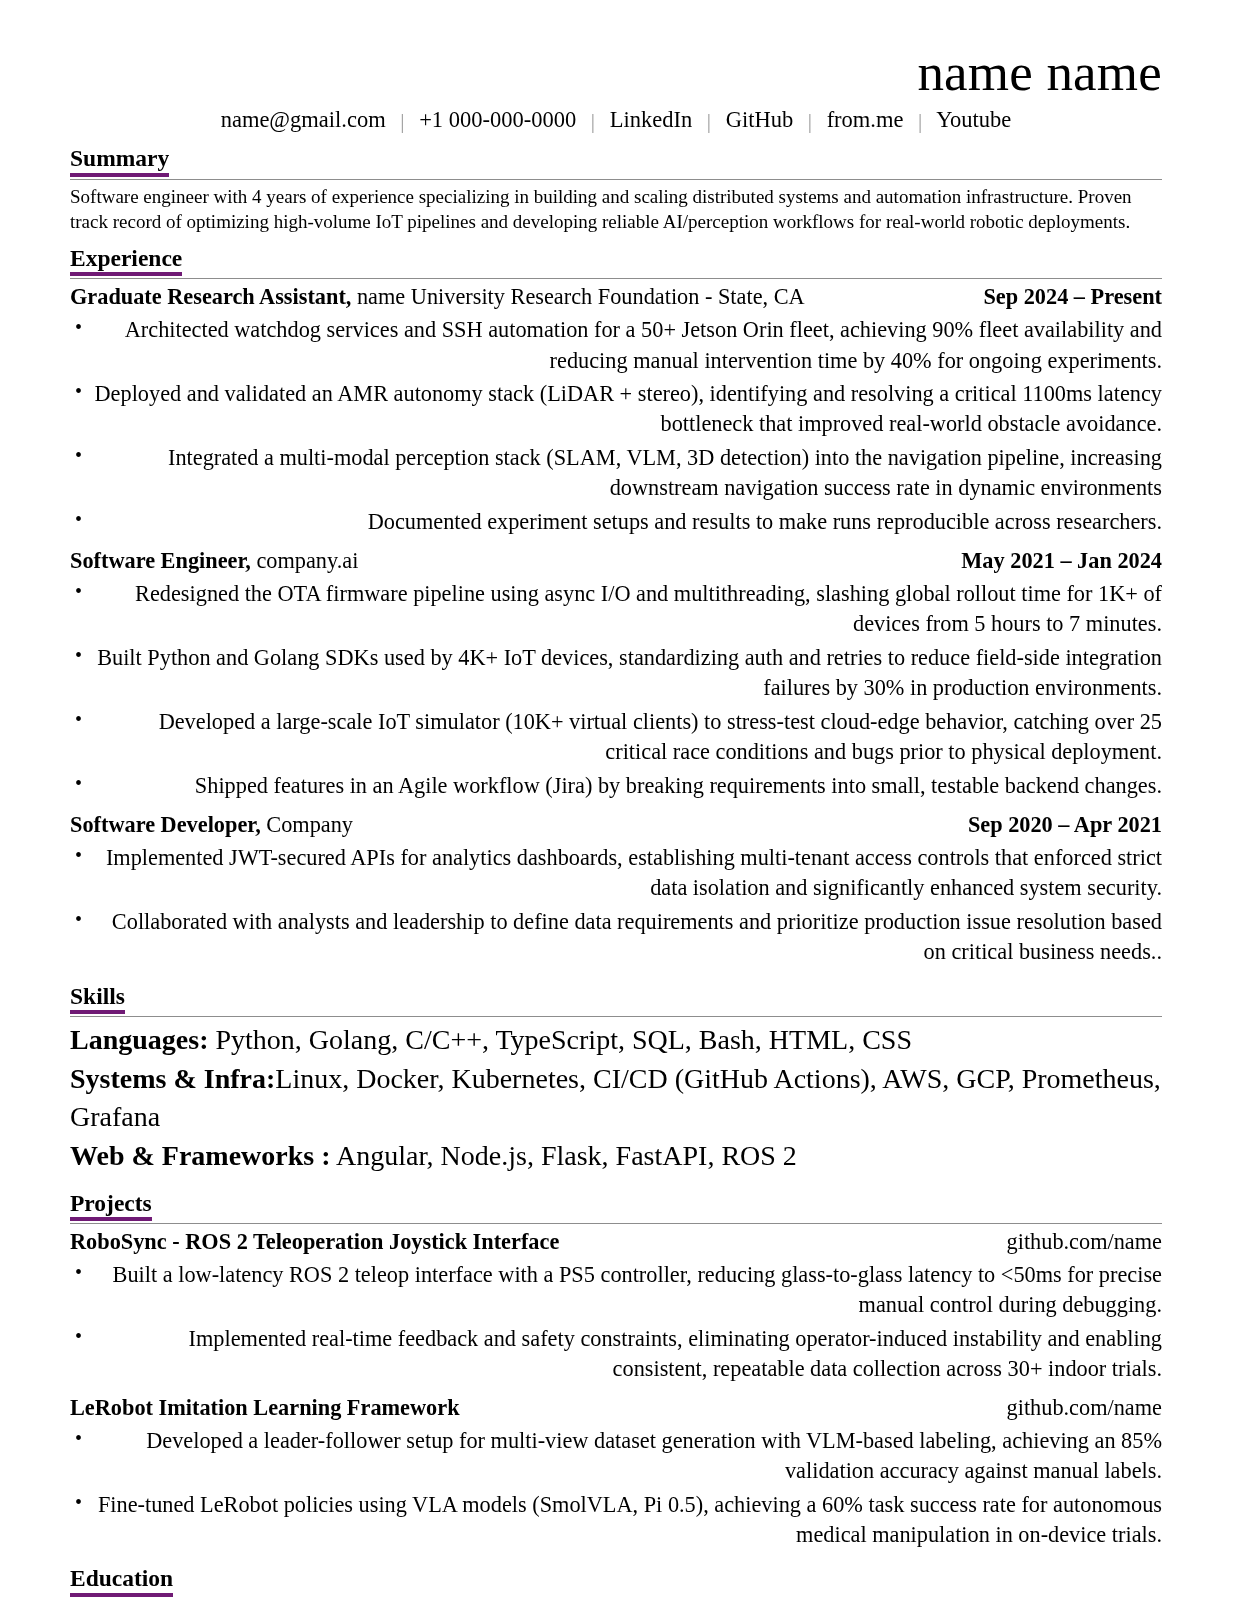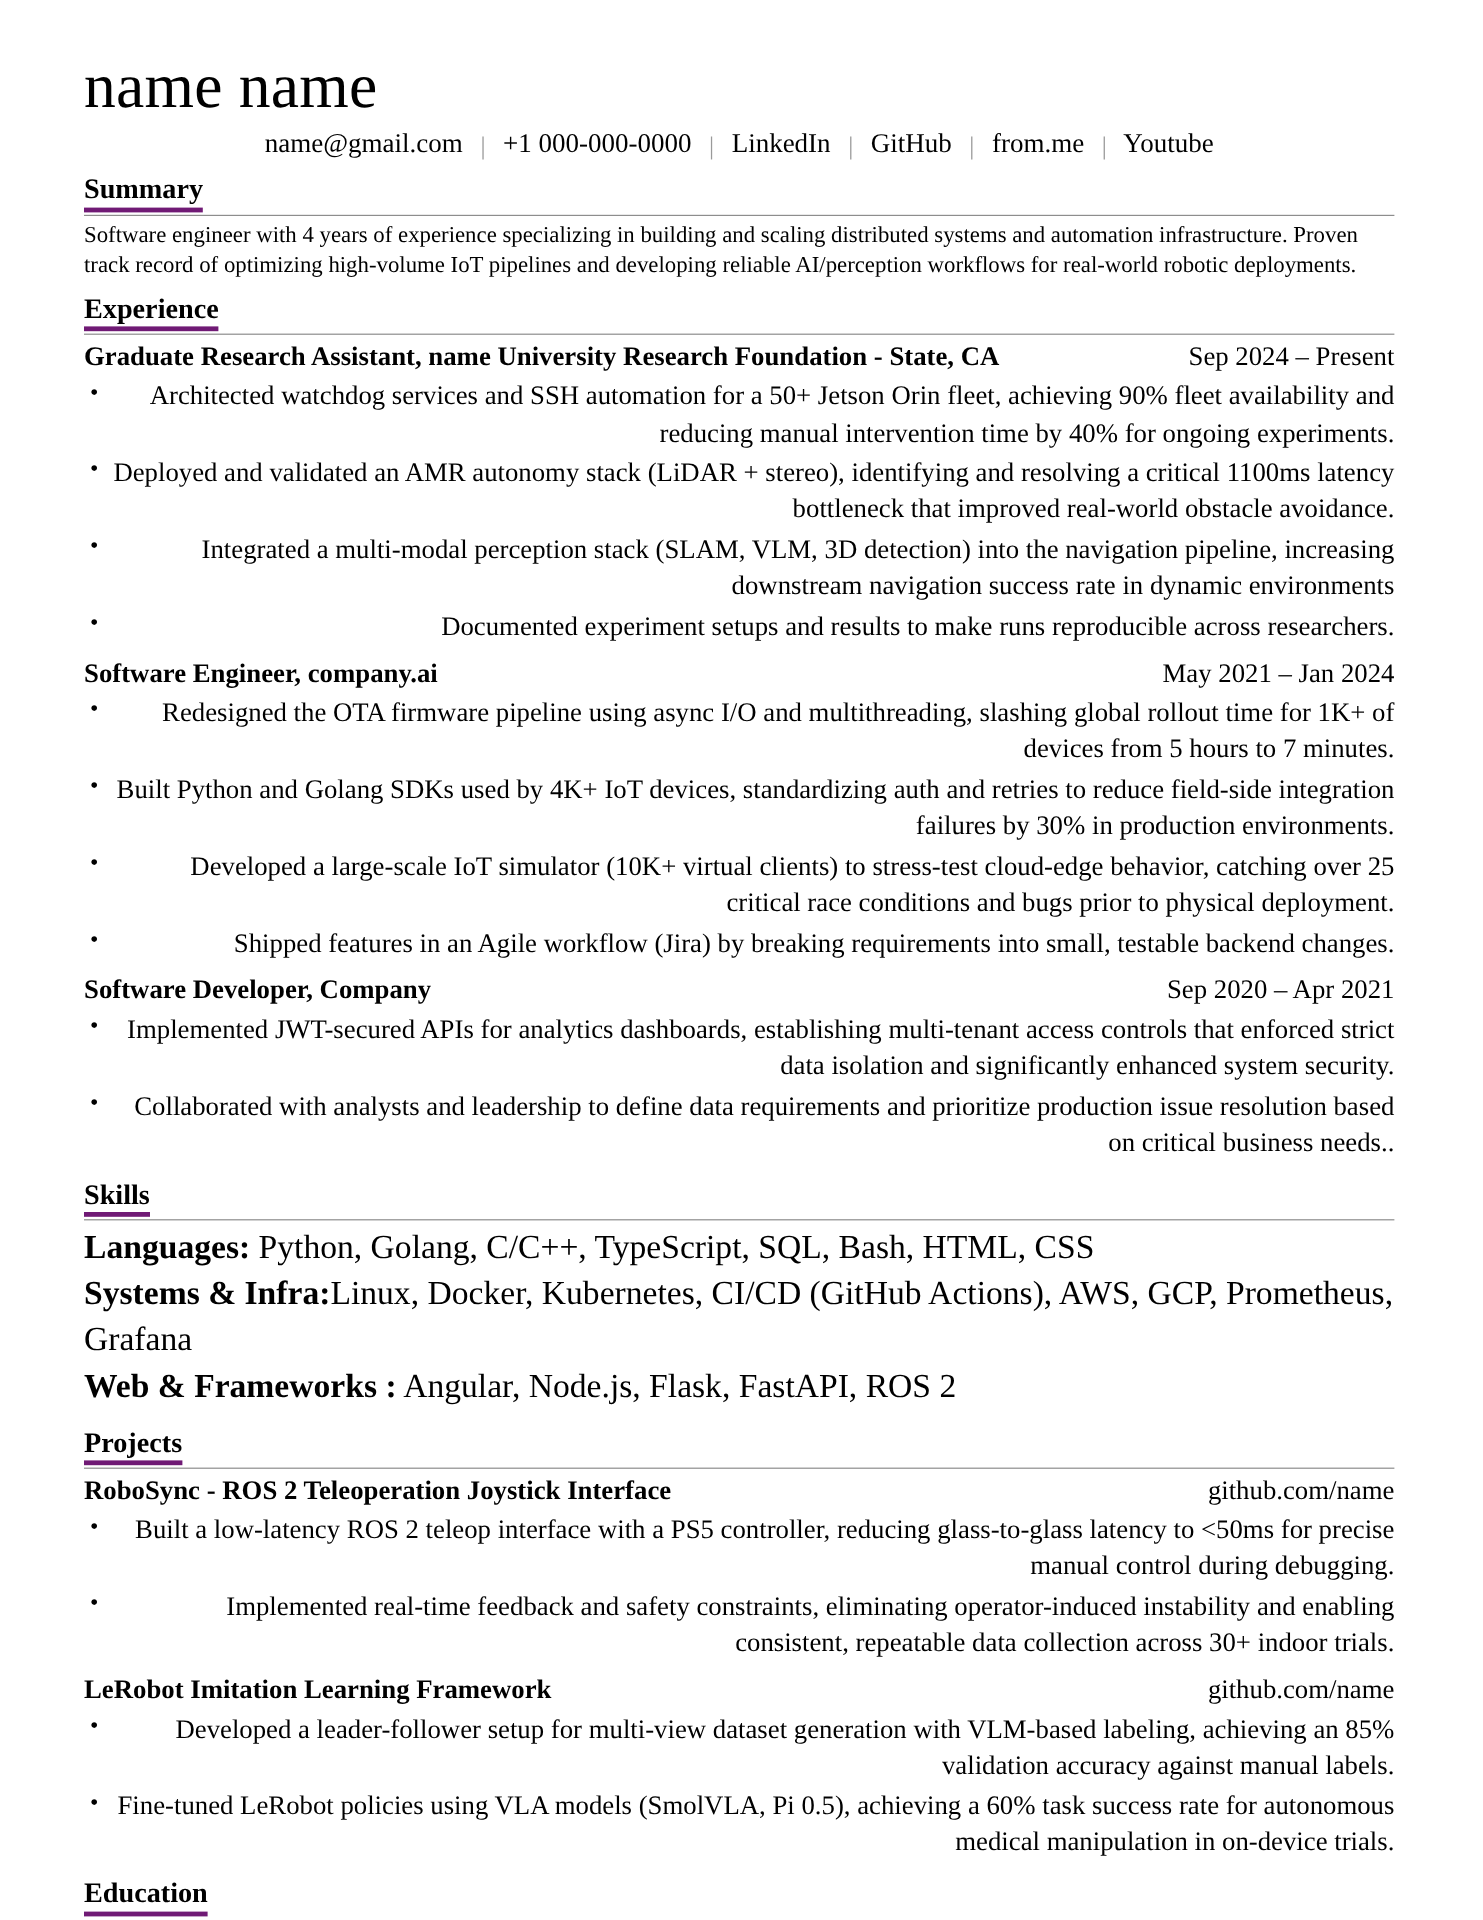--- a/index.html
+++ b/index.html
@@ -18,21 +18,21 @@
   .page {
     width: 1236px;
     height: 1600px;
     padding: 44px 74px 0 70px;
     background: #ffffff;
     position: relative;
   }
 
   
   .name-title {
-    text-align: left;
+    text-align: right;
     font-size: 53px;
     line-height: 1.06;
     font-weight: 400;
     letter-spacing: 0.2px;
     margin: 0 0 6px 0;
   }
   .contact-line {
     text-align: center;
     font-size: 22.5px;
     line-height: 1.25;
@@ -82,25 +82,25 @@
   .entry-head {
     display: flex;
     justify-content: space-between;
     align-items: baseline;
     font-size: 22.3px;
     line-height: 1.3;
     gap: 18px;
   }
   .entry-left { flex: 1 1 auto; }
   .entry-role { font-weight: bold; }
-  .entry-org { font-weight: bold; margin-top: 28px; }
+  .entry-org { font-weight: normal; margin-top: 28px; }
   .entry-date {
     flex: 0 0 auto;
     white-space: nowrap;
-    font-weight: normal;
+    font-weight: bold;
   }
   .entry-link {
     flex: 0 0 auto;
     white-space: nowrap;
     font-weight: normal;
   }
   .proj-title { font-weight: bold; }
 
   ul.bullets {
     list-style: none;

